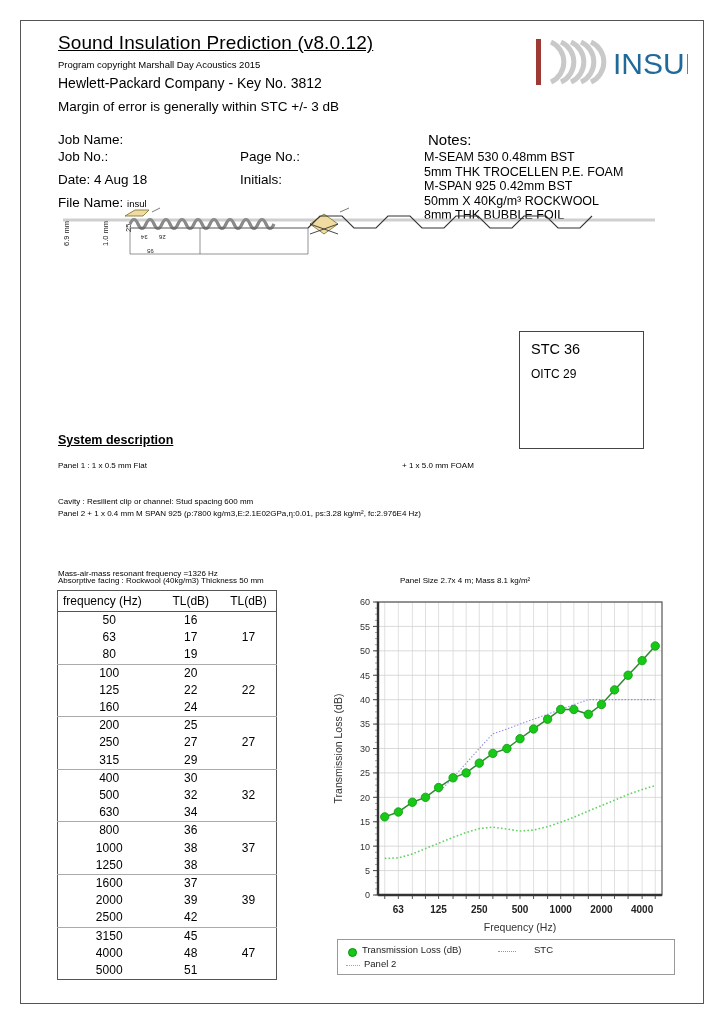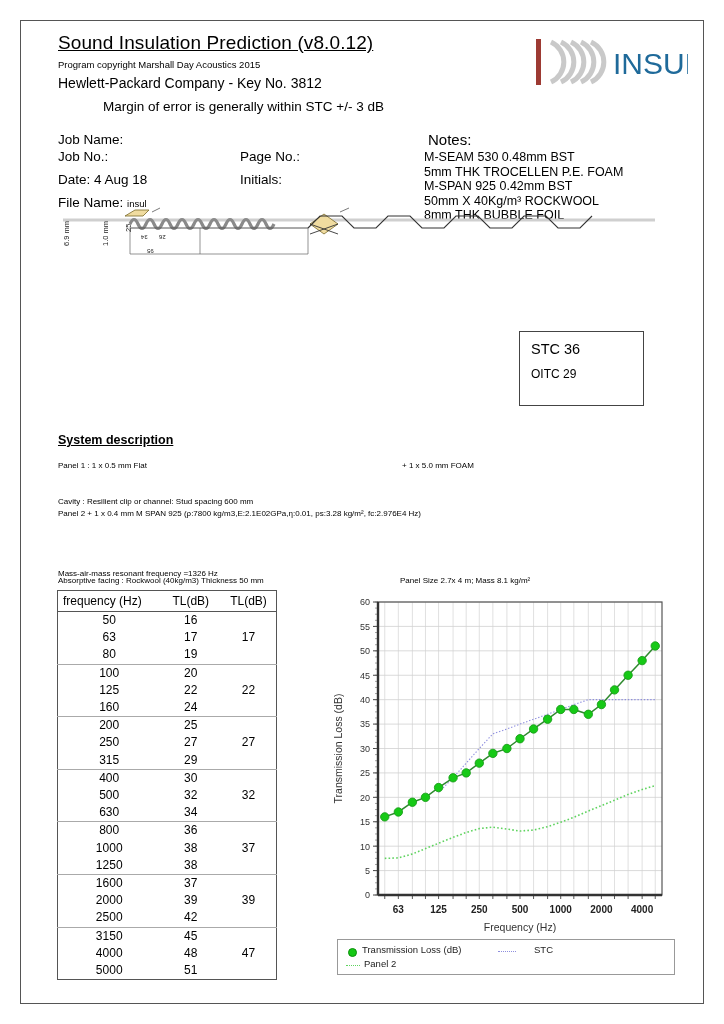--- a/index.html
+++ b/index.html
@@ -6,21 +6,21 @@
   body{width:724px;height:1024px;position:relative;
        font-family:"Liberation Sans",sans-serif;color:#000;overflow:hidden;}
   .page-frame{position:absolute;left:20px;top:20px;width:684px;height:984px;
               border:1.5px solid #555;box-sizing:border-box;}
 
   
   .title{position:absolute;left:58px;top:32px;font-size:19px;
          text-decoration:underline;white-space:nowrap;letter-spacing:.1px;}
   .copyright{position:absolute;left:58px;top:59px;font-size:9.5px;white-space:nowrap;}
   .company{position:absolute;left:58px;top:75px;font-size:14px;white-space:nowrap;}
-  .margin-err{position:absolute;left:58px;top:99px;font-size:13.5px;white-space:nowrap;margin-left:45px;}
+  .margin-err{position:absolute;left:58px;top:99px;font-size:13.5px;white-space:nowrap;}
   .jobname{position:absolute;left:58px;top:123px;font-size:13.5px;white-space:nowrap;margin-top:9px;}
   .jobno{position:absolute;left:58px;top:149px;font-size:13.5px;white-space:nowrap;}
   .pageno{position:absolute;left:240px;top:149px;font-size:13.5px;white-space:nowrap;}
   .date{position:absolute;left:58px;top:172px;font-size:13.5px;white-space:nowrap;}
   .initials{position:absolute;left:240px;top:172px;font-size:13.5px;white-space:nowrap;}
   .filename{position:absolute;left:58px;top:195px;font-size:13.5px;white-space:nowrap;}
   .filename .fv{font-size:9.5px;}
 
   
   .logo{position:absolute;left:533px;top:36px;width:155px;height:52px;}
@@ -32,21 +32,21 @@
   .notes-list div{white-space:nowrap;}
 
   
   .profile{position:absolute;left:55px;top:198px;width:600px;height:70px;}
   .rot{position:absolute;transform:rotate(-90deg);transform-origin:left top;
        font-size:7.5px;white-space:nowrap;color:#222;}
   .rot180{position:absolute;transform:rotate(180deg);font-size:6px;
           white-space:nowrap;color:#222;}
 
   
-  .stcbox{position:absolute;left:519px;top:331px;width:125px;height:75px;
+  .stcbox{position:absolute;left:519px;top:331px;width:125px;height:118px;
           border:1.1px solid #444;box-sizing:border-box;}
   .stcbox .stc{position:absolute;left:11px;top:9px;font-size:14.5px;}
   .stcbox .oitc{position:absolute;left:11px;top:35px;font-size:12px;}
 
   
   .sysdesc{position:absolute;left:58px;top:433px;font-size:12.5px;font-weight:bold;
            text-decoration:underline;}
   .p1{position:absolute;left:58px;top:461px;font-size:8px;white-space:nowrap;}
   .p1r{position:absolute;left:402px;top:461px;font-size:8px;white-space:nowrap;}
   .cav{position:absolute;left:58px;top:497px;font-size:8px;white-space:nowrap;}

